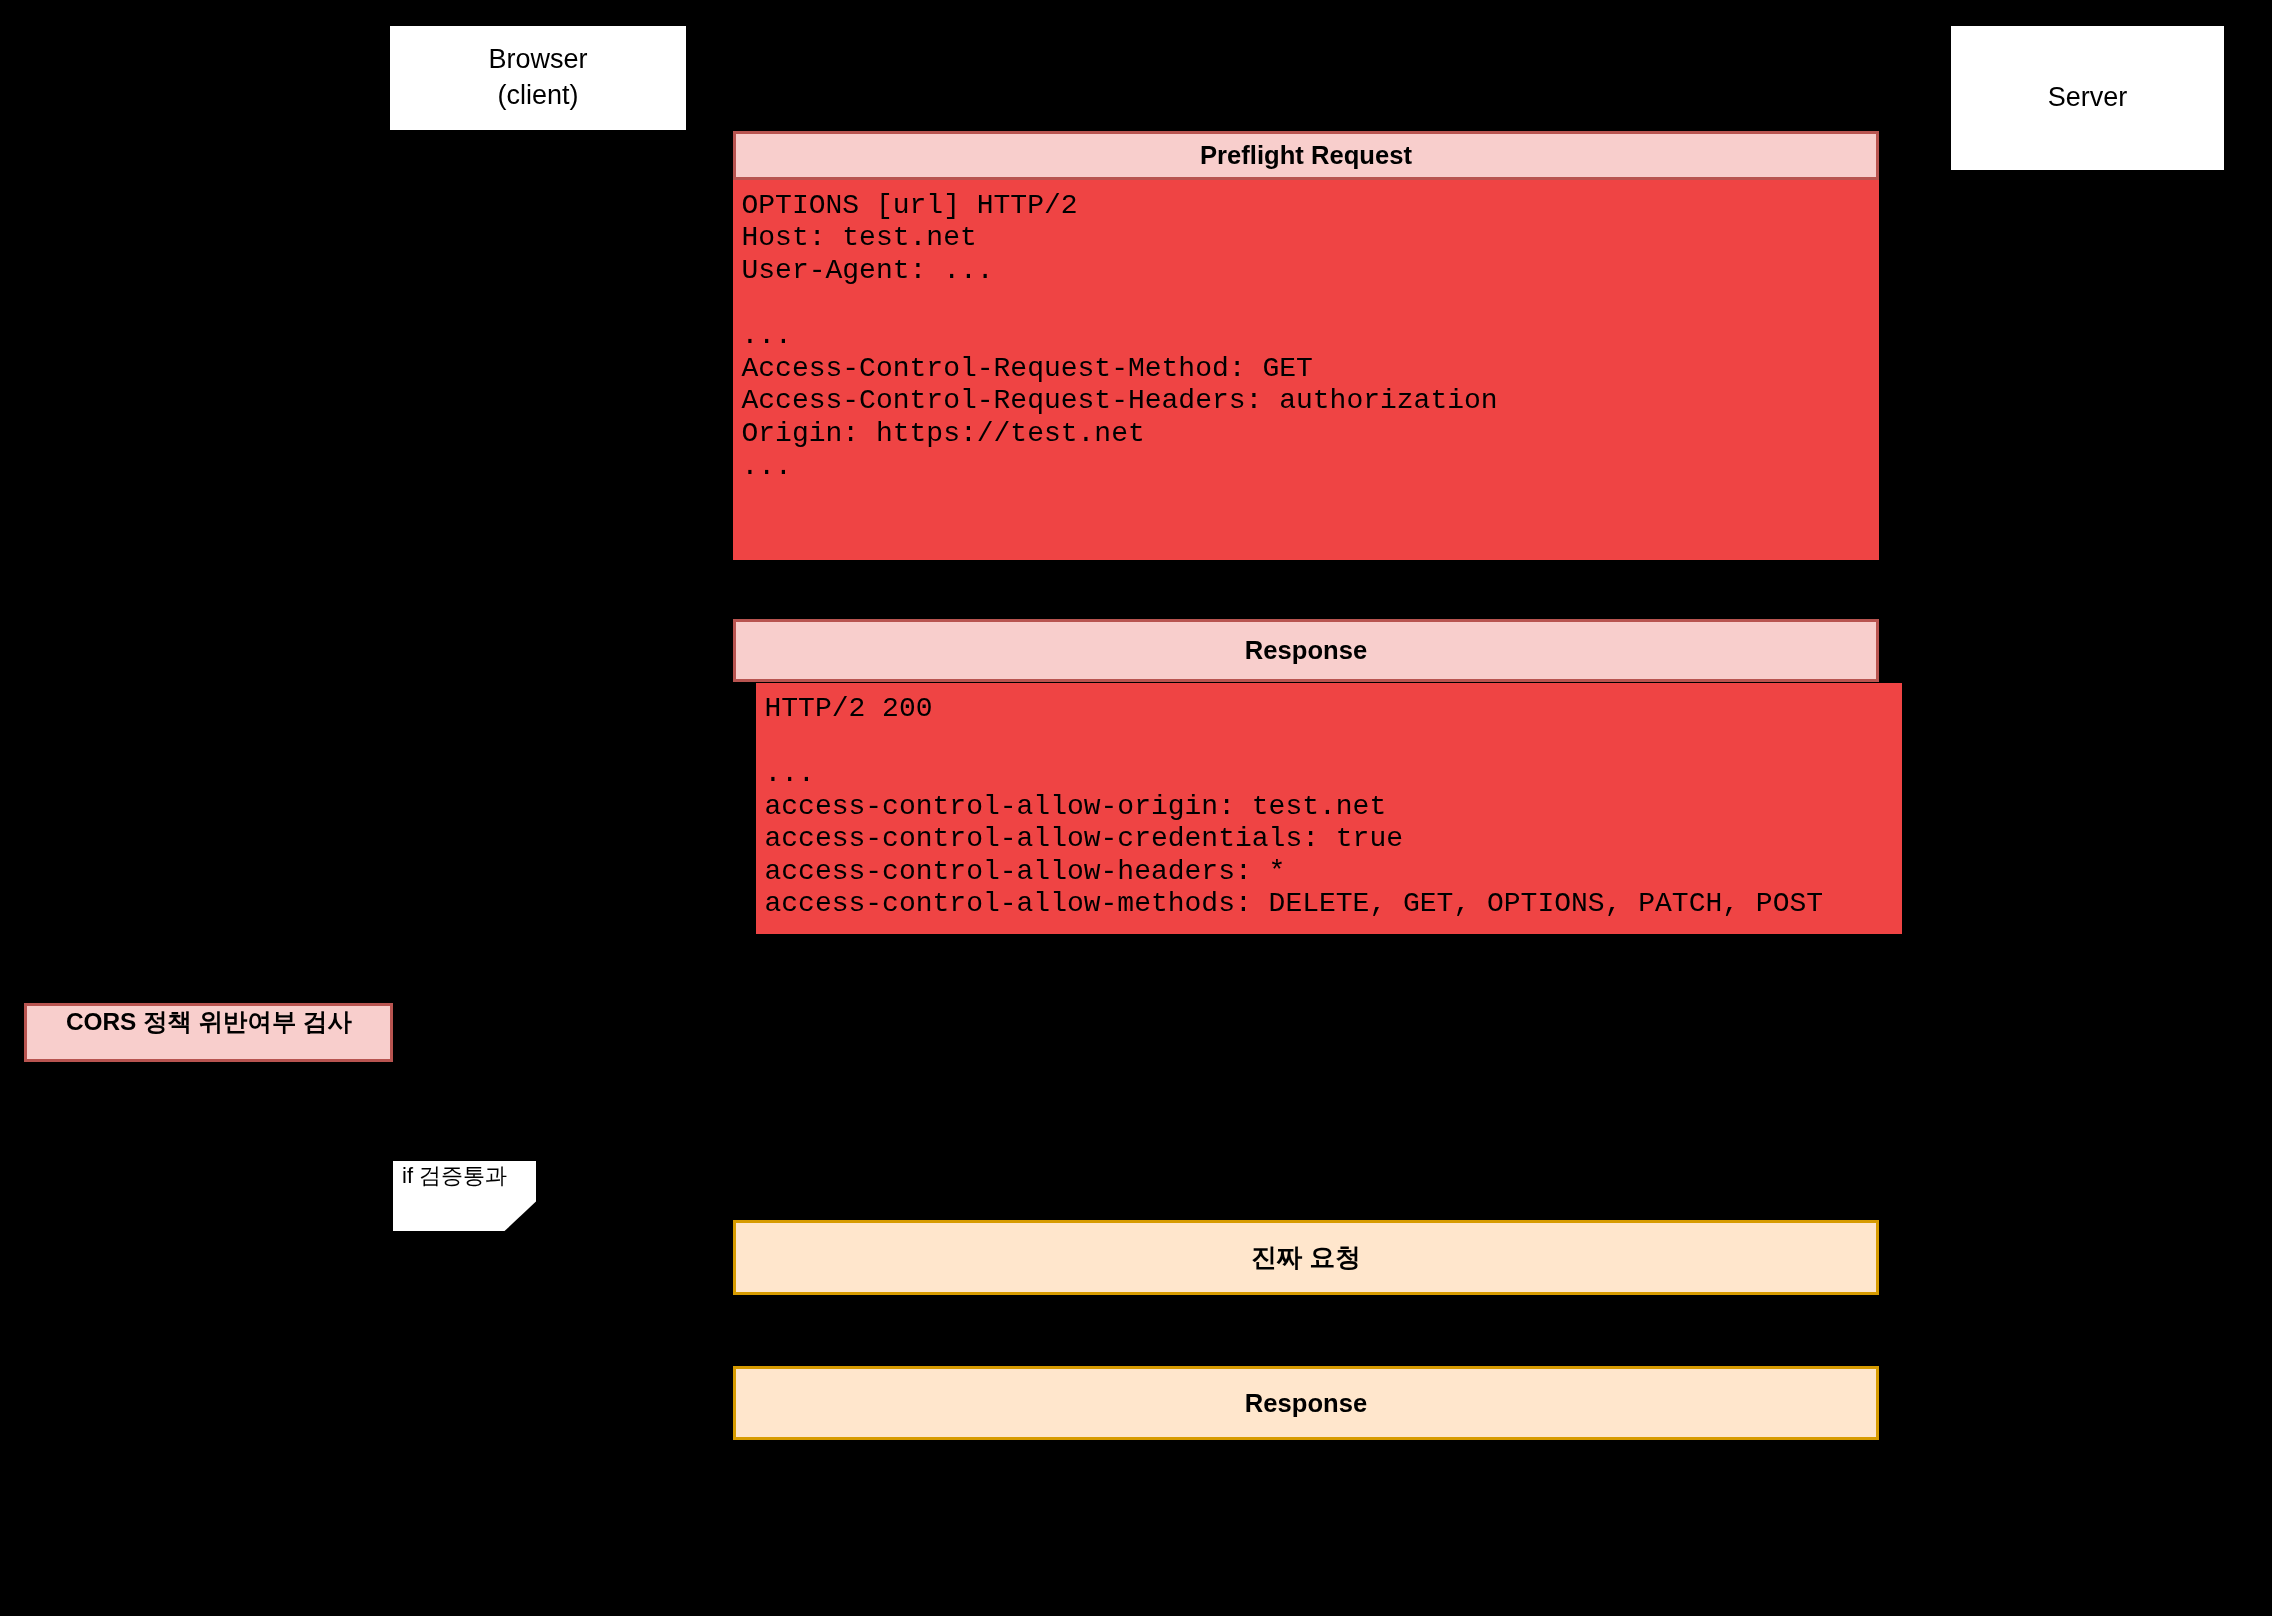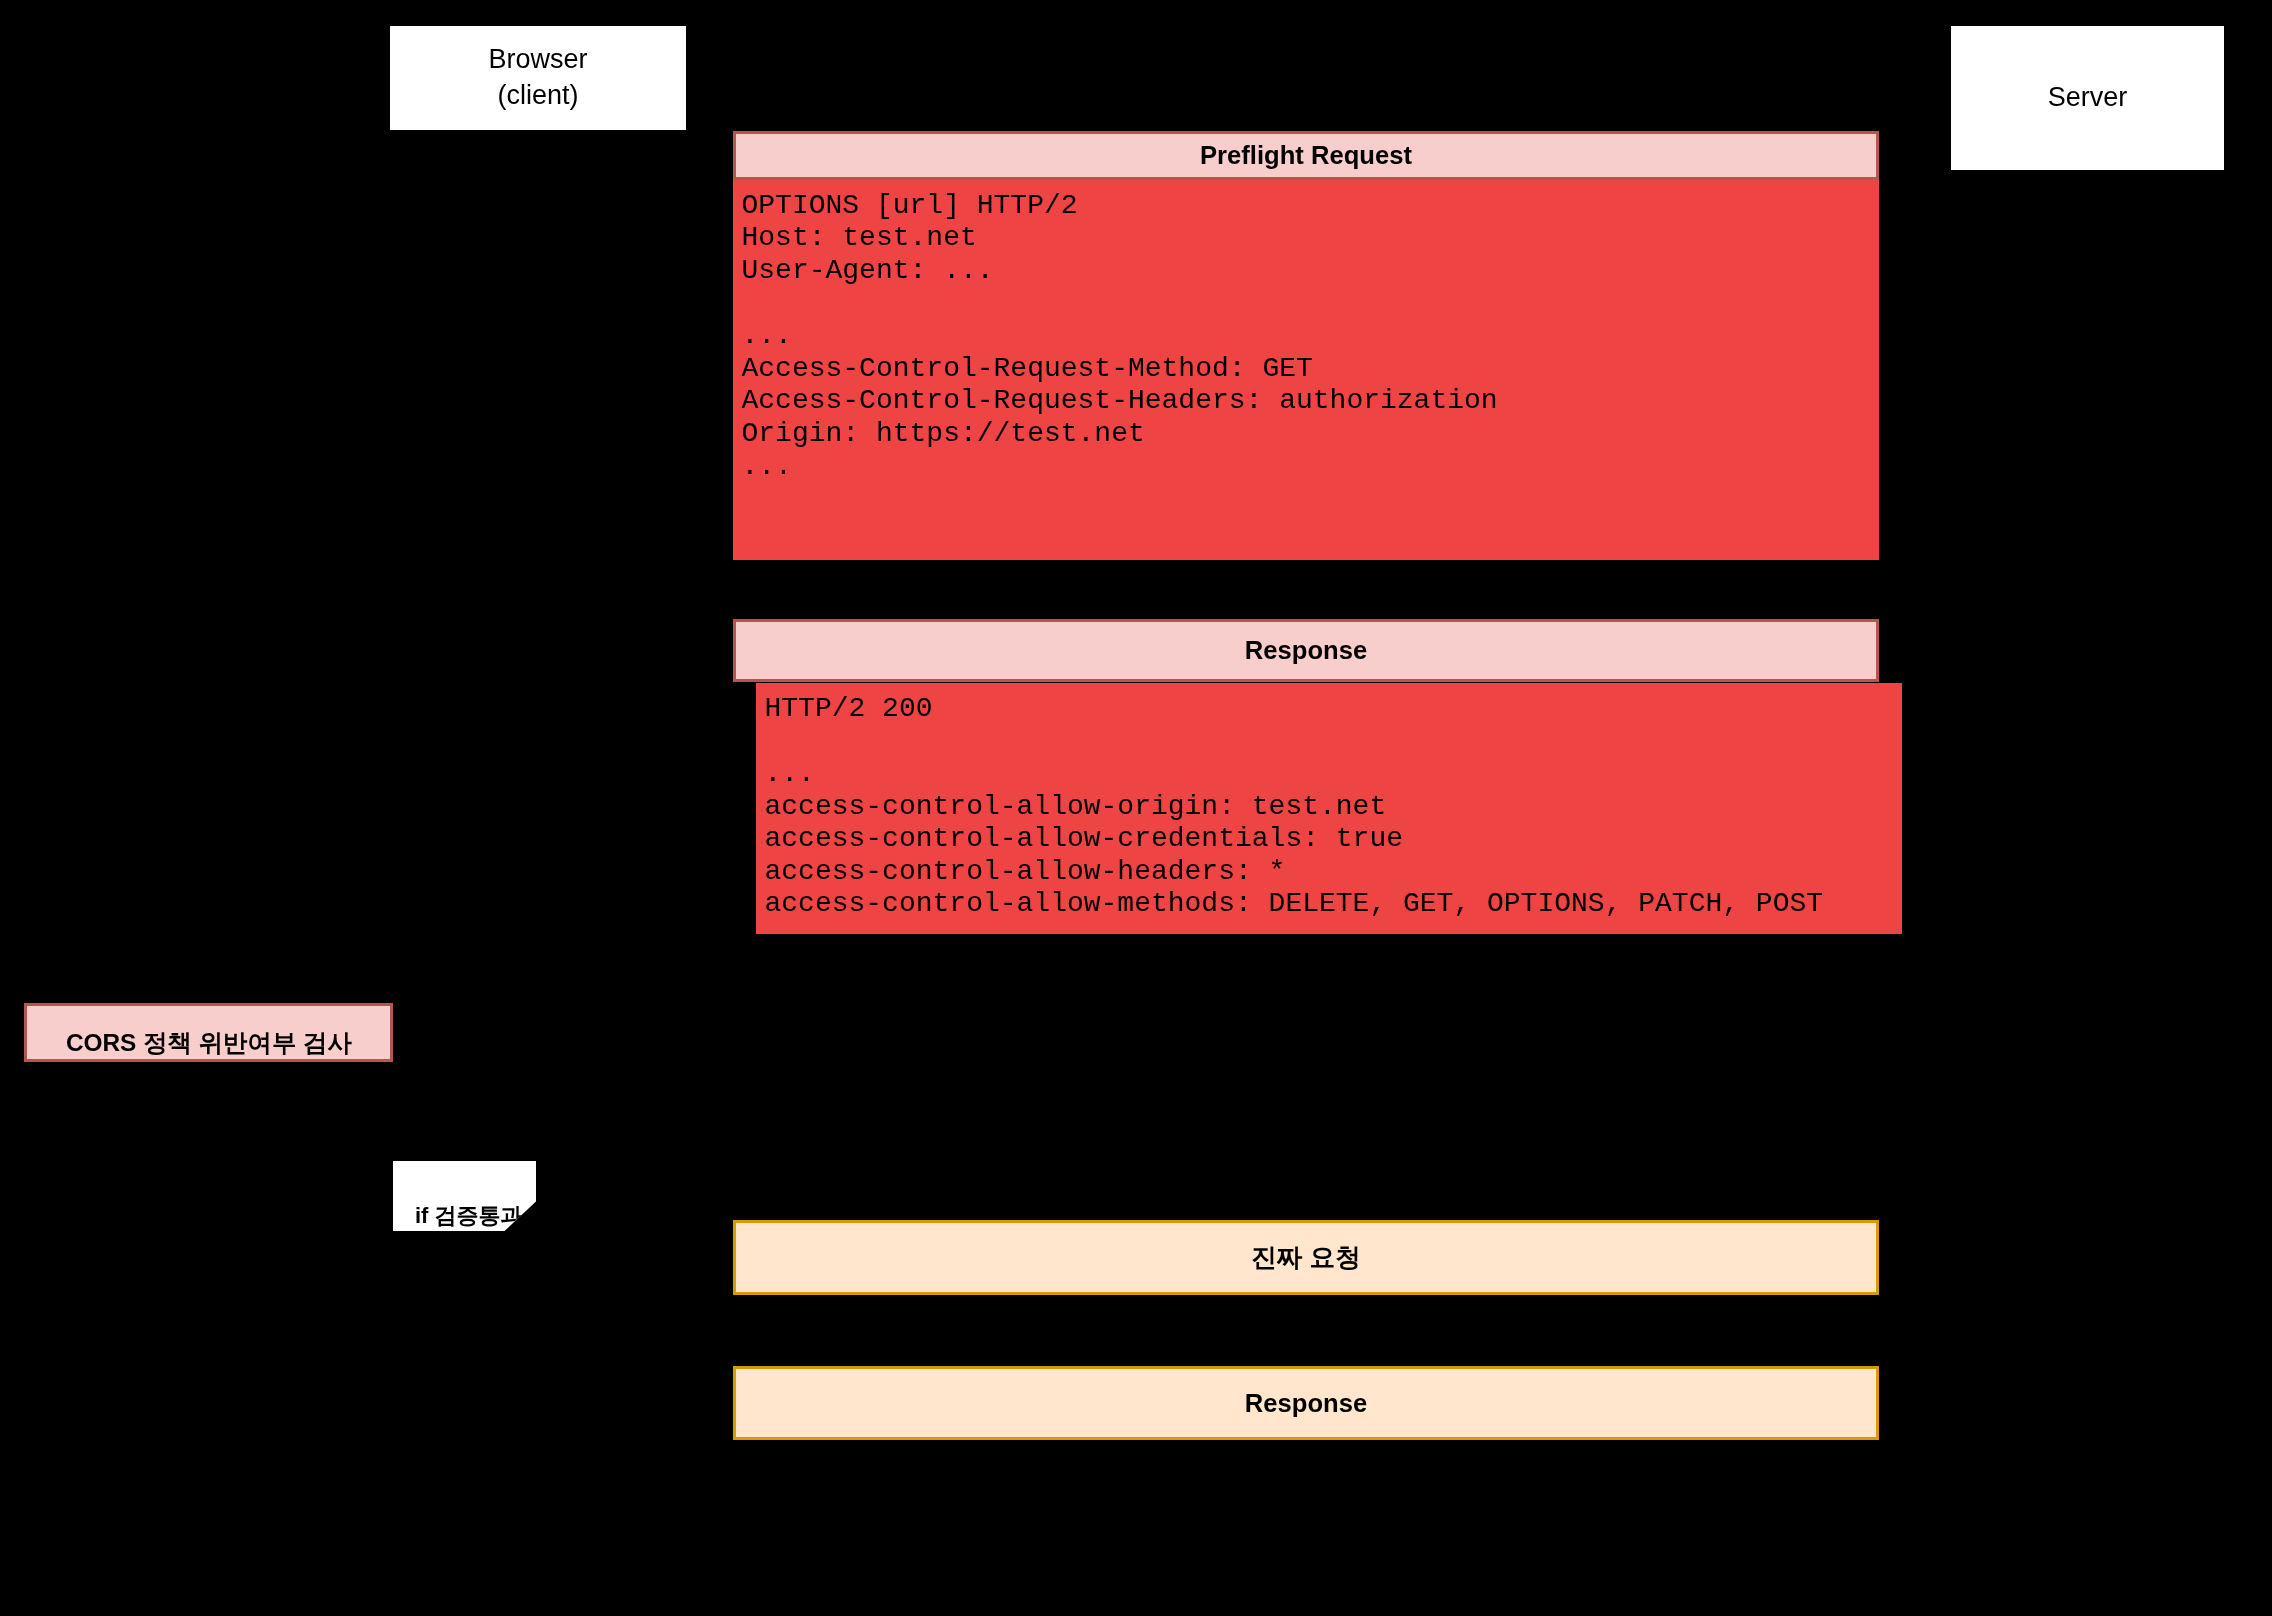--- a/index.html
+++ b/index.html
@@ -58,42 +58,41 @@
     padding: 9.8px 8.5px 6.1px 8.5px;
     white-space: pre;
     overflow: hidden;
   }
 
   
   .process-box {
     background: #f8cecc;
     border: 3px solid #b85450;
     display: flex;
-    align-items: flex-end;
+    align-items: flex-start;
     justify-content: center;
     font-size: 24.4px;
     font-weight: bold;
     color: #000000;
     text-align: center;
   }
 
   
   .note-box {
     background: #ffffff;
     color: #000000;
     font-size: 22px;
     display: flex;
-    align-items: flex-end;
+    align-items: flex-start;
     justify-content: flex-start;
-    padding-left: 22px;
+    padding-left: 9px;
     -webkit-clip-path: polygon(0 0, 100% 0, 100% 58%, 78% 100%, 0 100%);
     clip-path: polygon(0 0, 100% 0, 100% 58%, 78% 100%, 0 100%);
     font-family: "Liberation Sans", sans-serif;
     white-space: nowrap;
-    font-weight: bold;
   }
 </style>
 </head>
 <body>
 
 <div id="canvas">
 
   <div class="abs actor-box" style="left:390px; top:25.6px; width:296px; height:104px;">
     <div>
       <span>Browser</span><br>

